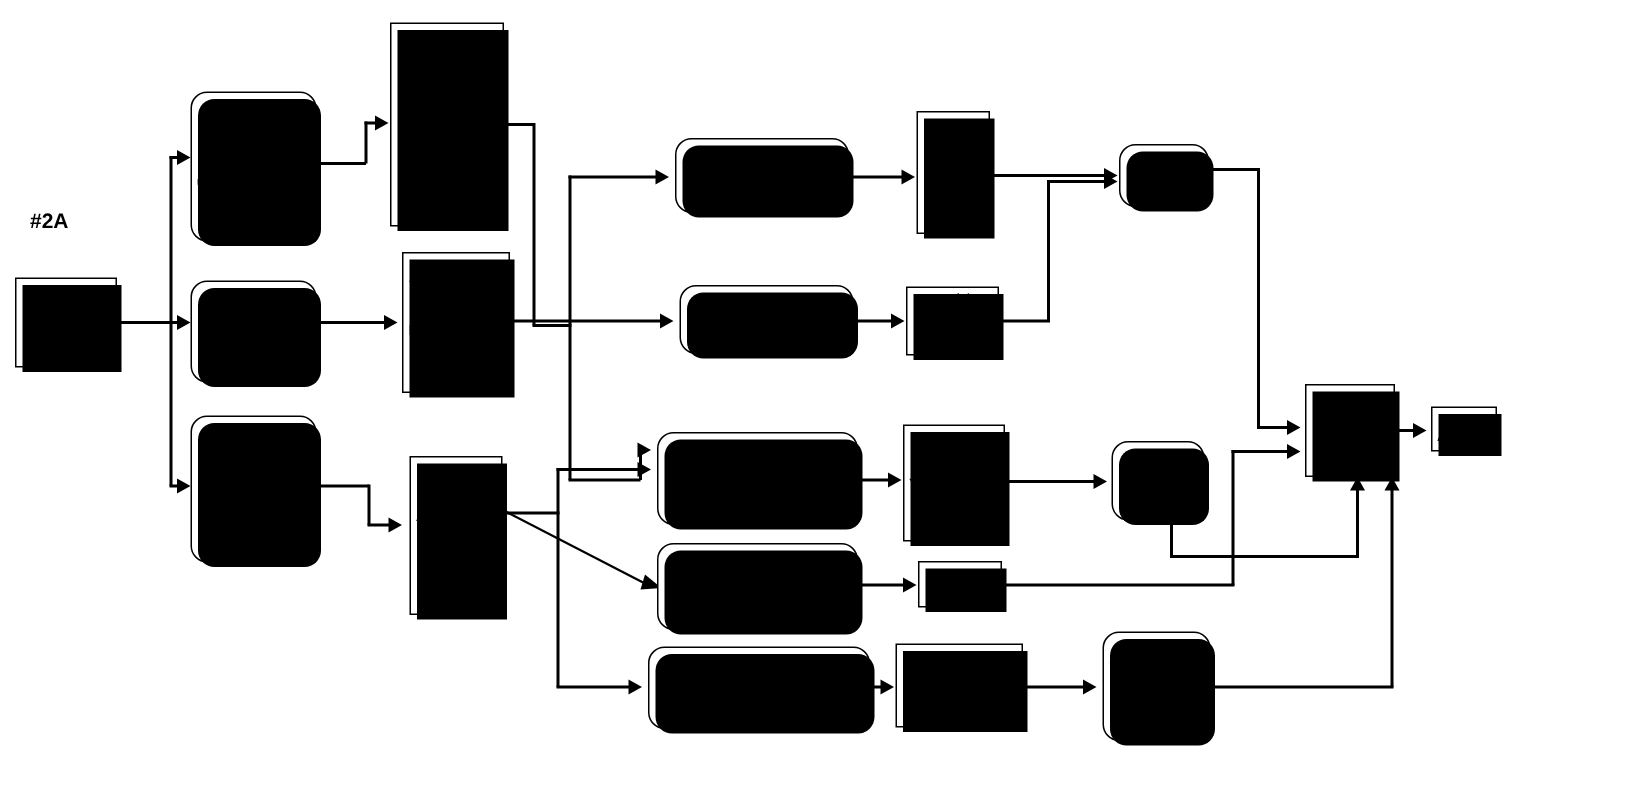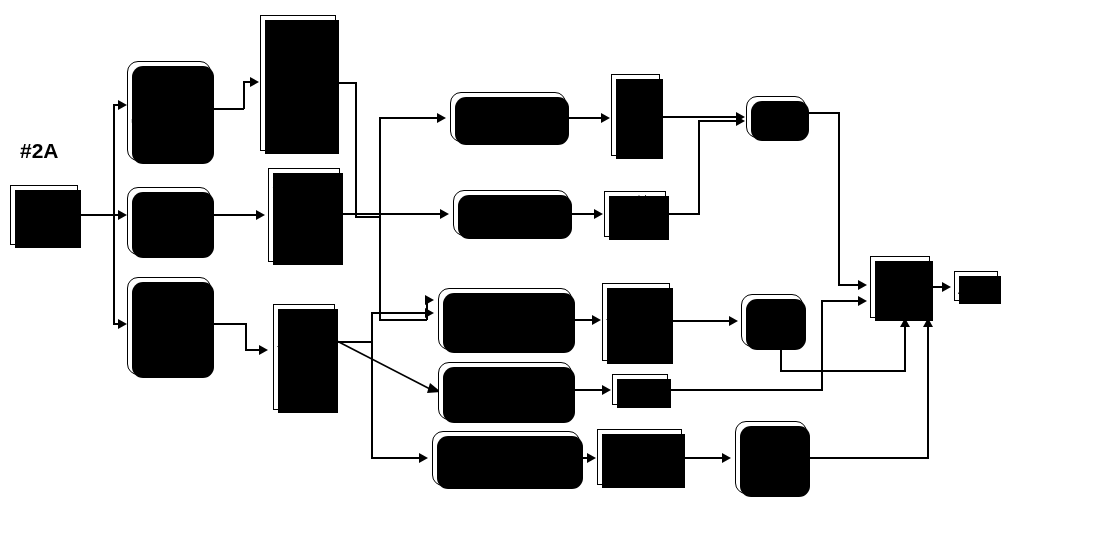--- a/index.html
+++ b/index.html
@@ -50,21 +50,21 @@
     color:#000;
     font-weight:bold;
     white-space:nowrap;
   }
 </style>
 </head>
 <body>
 
 <div id="canvas">
 
-  <div id="page-label" style="left:20px; top:139px; font-size:21px;">#2A</div>
+  <div id="page-label" style="left:20px; top:139px; font-size:14px;">#2A</div>
 
   <div class="node sharp" style="left:10px;top:185px;width:68px;height:60px;font-size:9px;">
       <span class="txt">I hear you took care of Rook. Pretty impressive.</span>
     </div>
   <div class="node rounded" style="left:127px;top:61px;width:84px;height:100px;font-size:9px;">
       <span class="txt">Thanks, maybe word will get around and scare up some more work for me.</span>
     </div>
   <div class="node rounded" style="left:127px;top:187px;width:84px;height:68px;font-size:9px;">
       <span class="txt">Oh, it was nothing. Just another day at the office.</span>
     </div>

